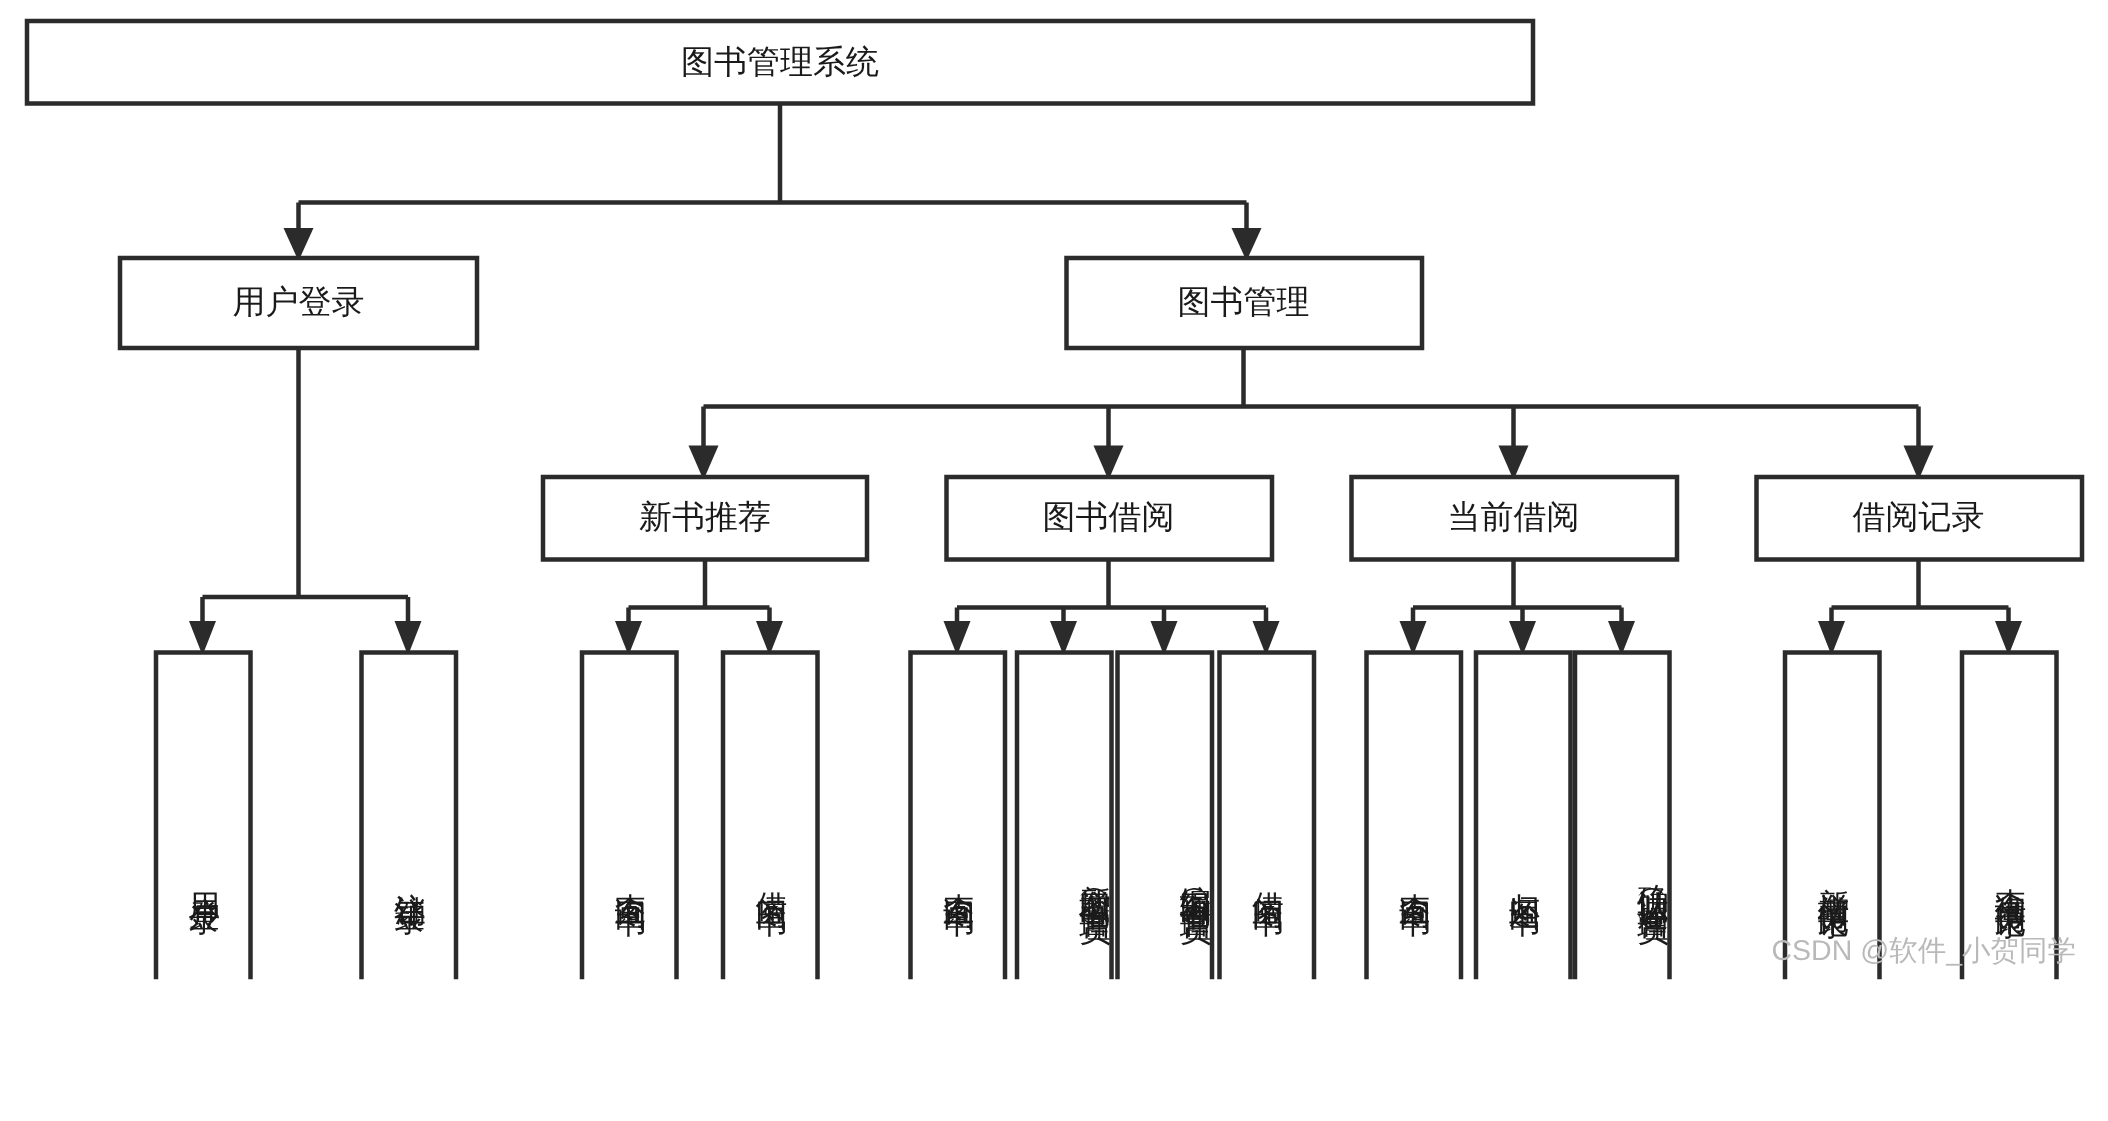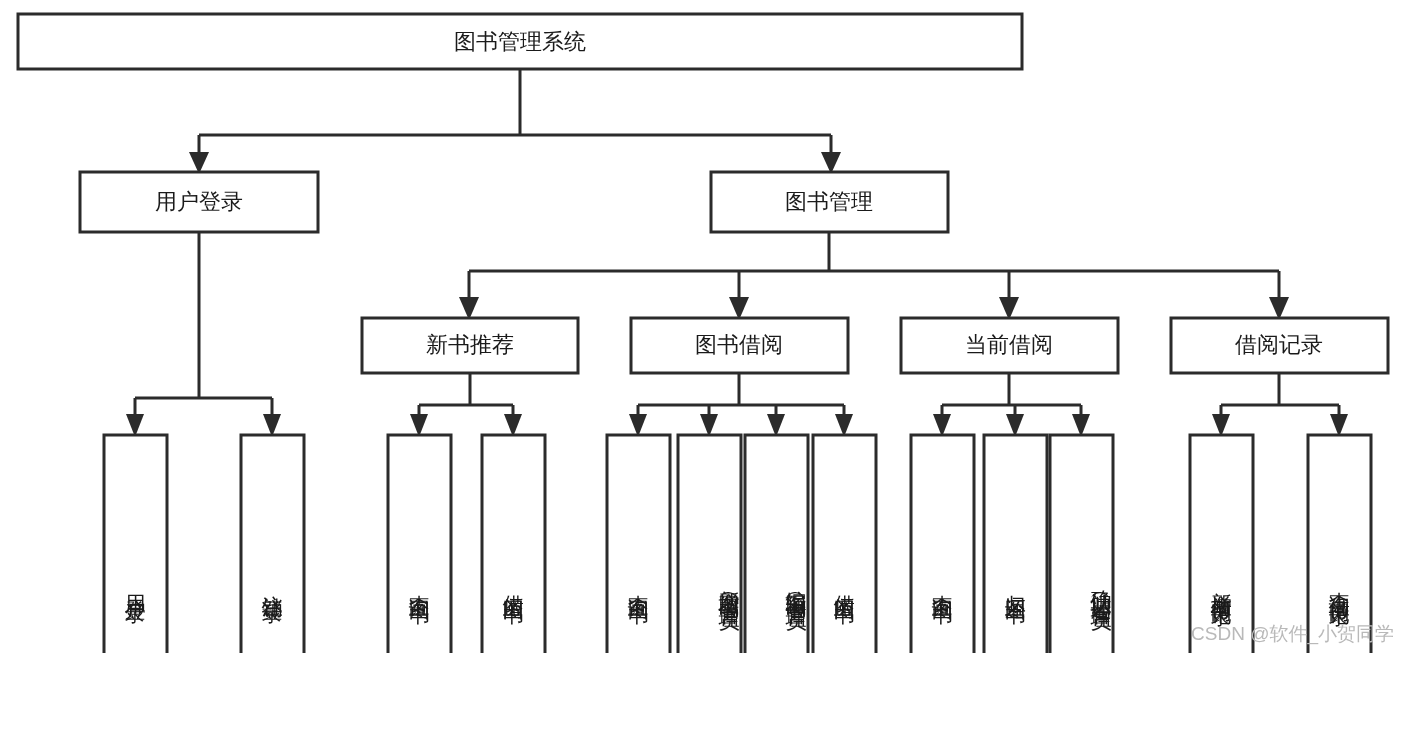--- a/index.html
+++ b/index.html
@@ -53,21 +53,21 @@
     font-size: 21px;
     line-height: 1.12;
     color: #1a1a1a;
     letter-spacing: 3px;
     text-align: center;
     white-space: nowrap;
     pointer-events: none;
   }
   .watermark {
     position: absolute;
-    right: 11px;
+    right: 21px;
     bottom: 6px;
     font-family: "Liberation Sans", "DejaVu Sans", sans-serif;
     font-size: 19px;
     color: #b9b9b9;
     white-space: nowrap;
   }
 </style>
 </head>
 <body>
 

